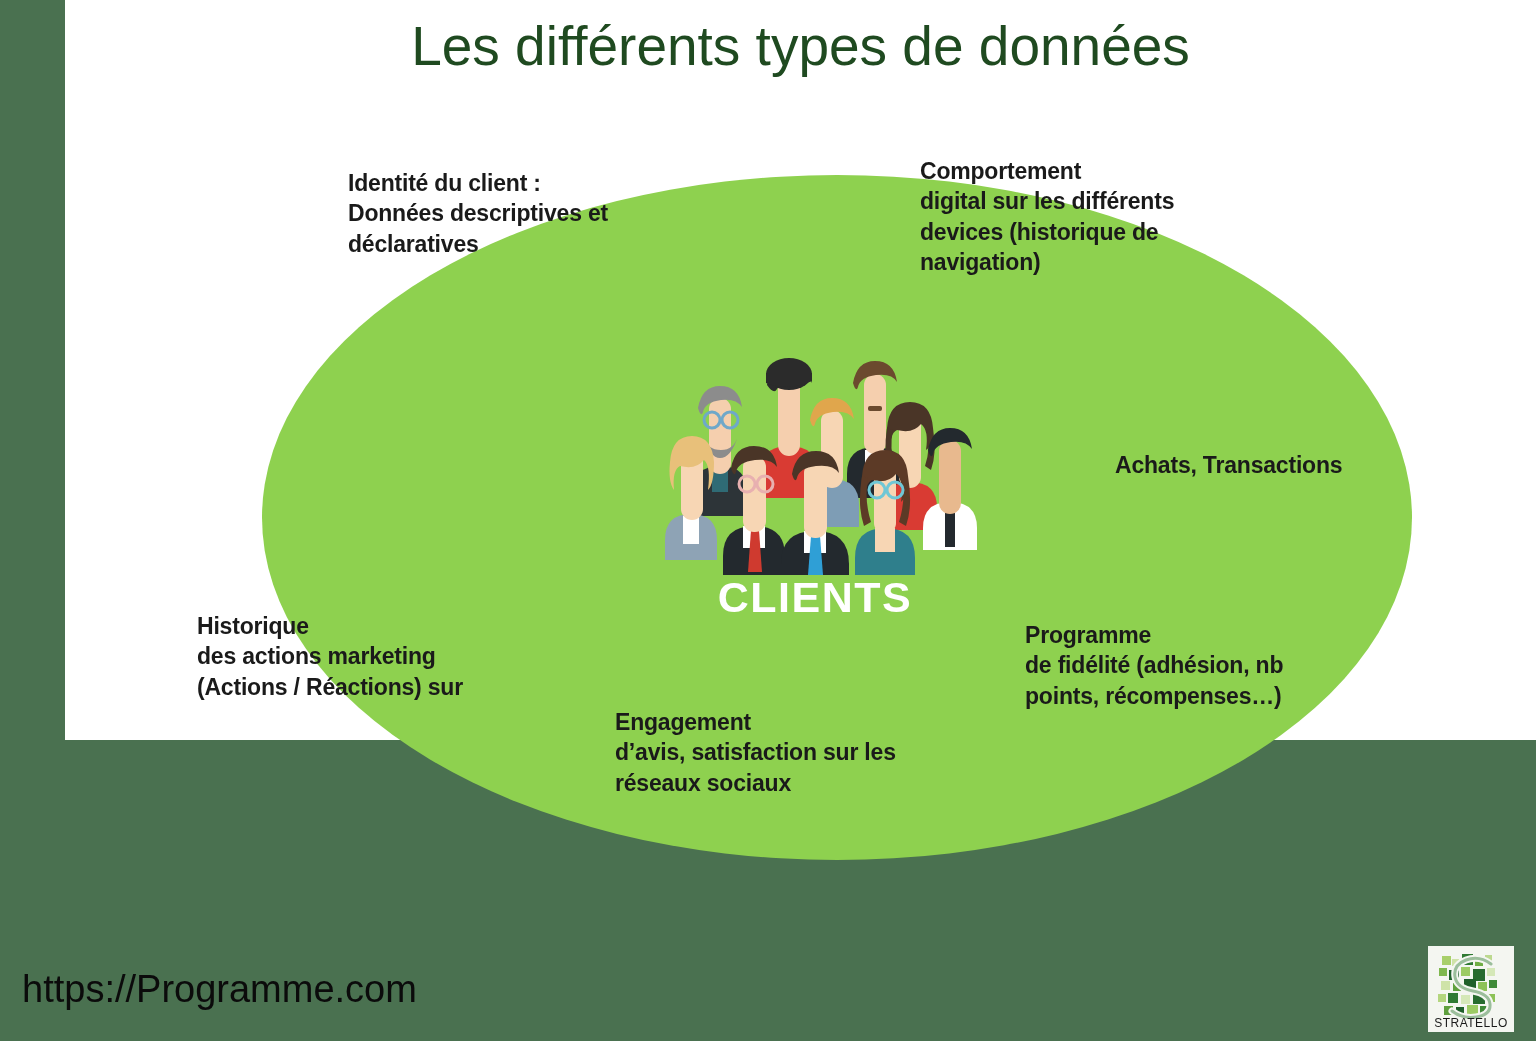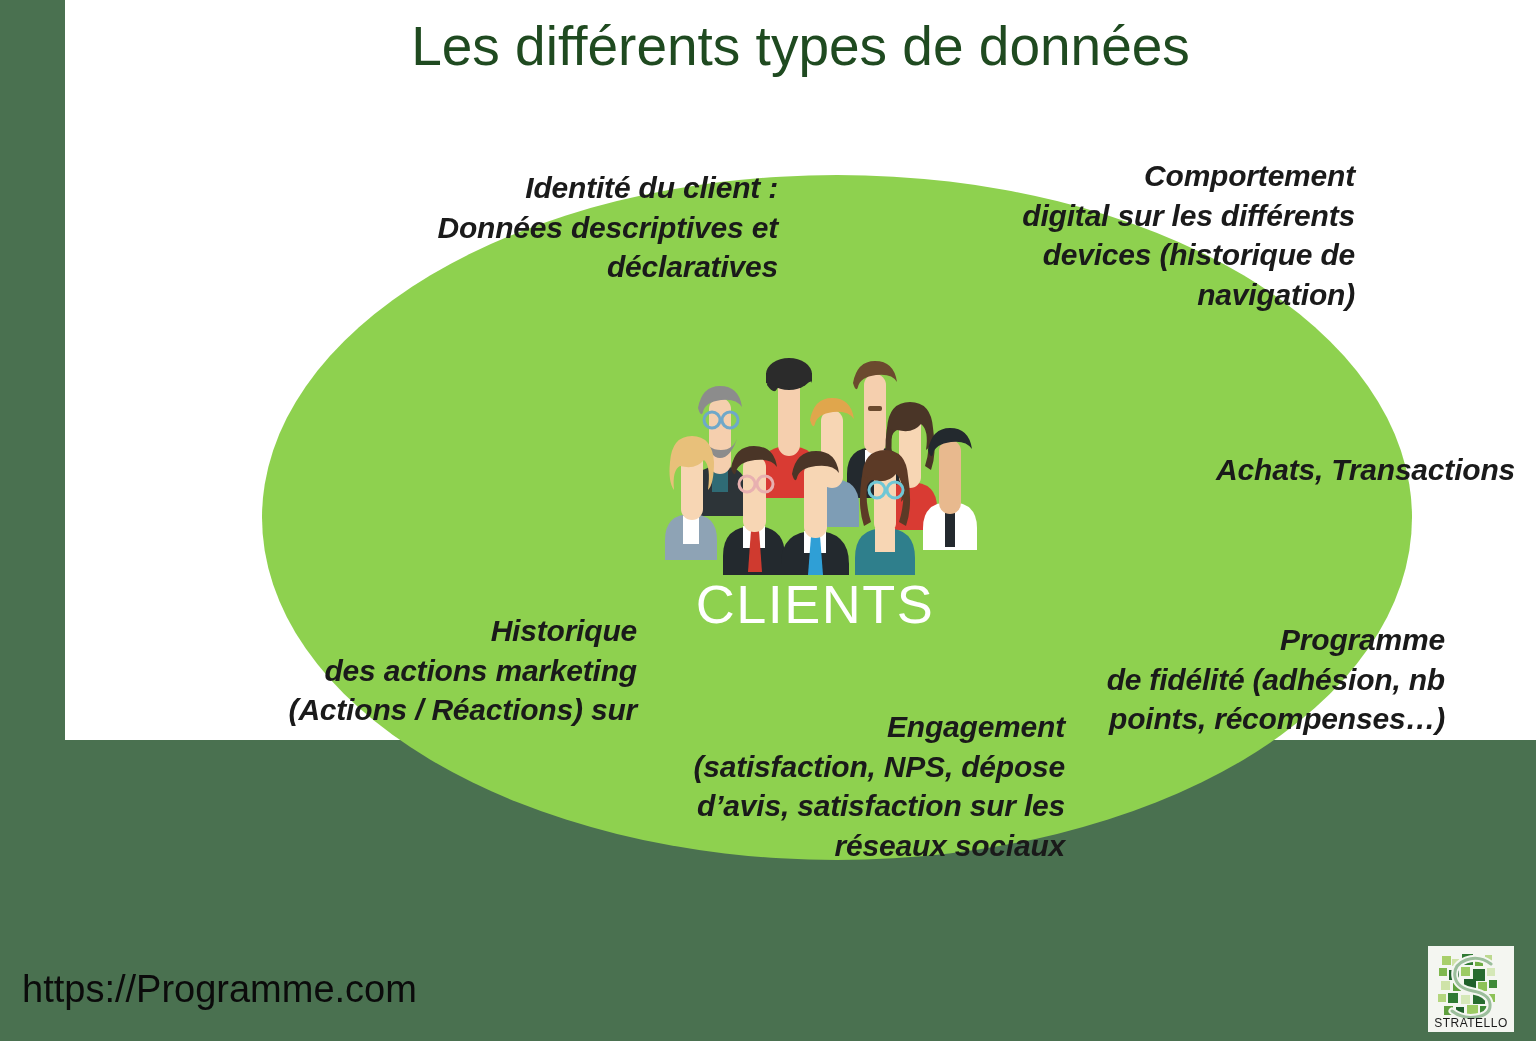--- a/index.html
+++ b/index.html
@@ -51,47 +51,46 @@
     width: 1150px;   
     height: 685px;   
     background: #8ed14f;
     border-radius: 50%;
   }
 
   
   .label {
     position: absolute;
     color: #1a1a1a;
-    font-size: 30px;
+    font-size: 23px;
     font-weight: bold;
     line-height: 1.32;
-    text-align: right;
+    text-align: left;
     letter-spacing: -0.2px;
-    font-style: italic;
   }
   .label .ln { display: block; white-space: nowrap; }
 
   .lbl-identity    { left: 283px; top: 168px;  width: 430px; }
   .lbl-behavior    { left: 855px; top: 156px;  width: 435px; }
   .lbl-relation    { left: 0px;   top: 381px;  width: 460px; }
   .lbl-purchases   { left: 1050px; top: 450px; width: 400px; }
   .lbl-history     { left: 132px; top: 611px;  width: 440px; }
   .lbl-engagement  { left: 550px; top: 707px;  width: 450px; }
   .lbl-loyalty     { left: 960px; top: 620px;  width: 420px; }
 
   
   .clients-word {
     position: absolute;
     left: 600px;
     top: 573px;
     width: 300px;
     text-align: center;
     color: #ffffff;
-    font-size: 54px;
-    font-weight: normal;
+    font-size: 43px;
+    font-weight: bold;
     letter-spacing: 1.5px;
   }
 
   
   .crowd {
     position: absolute;
     left: 600px;
     top: 350px;
     width: 320px;
     height: 225px;
@@ -148,21 +147,20 @@
     </div>
 
     <div class="label lbl-history">
       <span class="ln">Historique</span>
       <span class="ln">des actions marketing</span>
       <span class="ln">(Actions / Réactions) sur</span>
     </div>
 
     <div class="label lbl-engagement">
       <span class="ln">Engagement</span>
-      <span class="ln">(satisfaction, NPS, dépose</span>
       <span class="ln">d’avis, satisfaction sur les</span>
       <span class="ln">réseaux sociaux</span>
     </div>
 
     <div class="label lbl-loyalty">
       <span class="ln">Programme</span>
       <span class="ln">de fidélité (adhésion, nb</span>
       <span class="ln">points, récompenses…)</span>
     </div>
 

